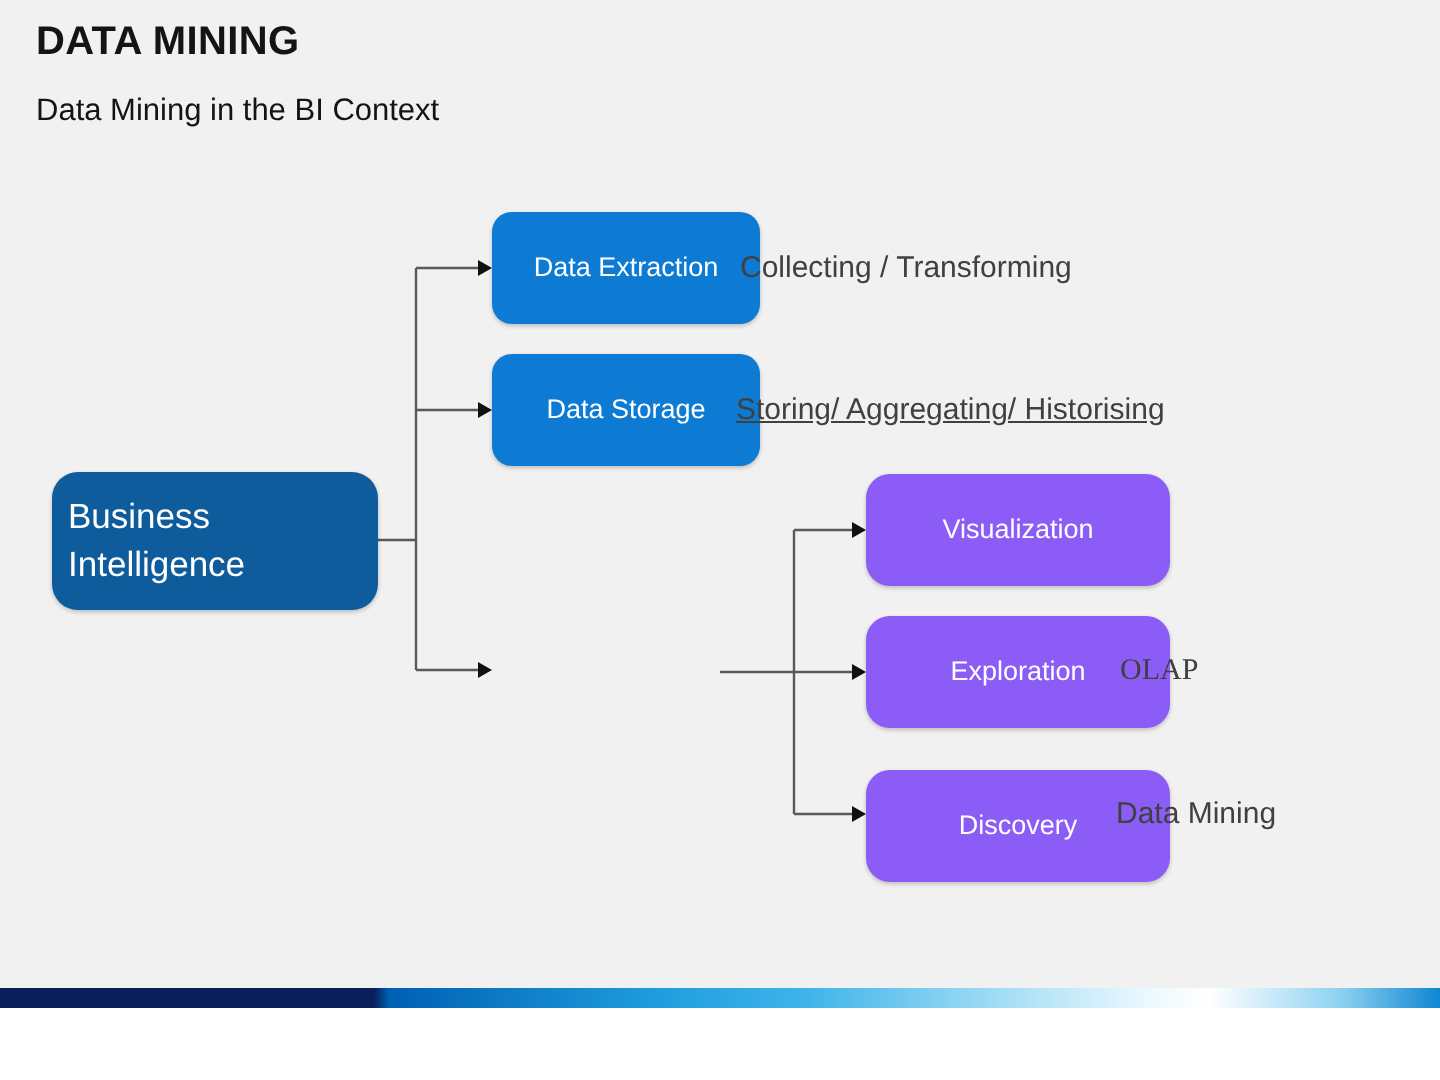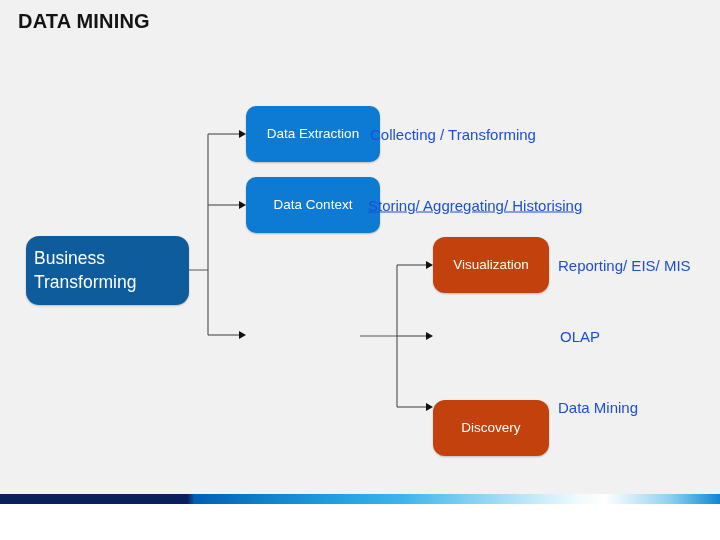--- a/index.html
+++ b/index.html
@@ -29,55 +29,56 @@
     background:#0f5c9c;border-radius:13px;
     font-size:17.5px;line-height:1.35;padding:0 8px;
   }
   .node-branch{
     width:114px;height:56px;left:246px;
     background:#0d7ad3;border-radius:10px;
     font-size:13.5px;line-height:1.3;padding:0 10px;
   }
   .node-leaf{
     width:116px;height:56px;left:433px;
-    background:#c2410c;border-radius:12px;
-    font-size:13.5px;line-height:1.3;padding:0 0;
+    background:#8b5cf6;border-radius:12px;
+    font-size:13.5px;line-height:1.3;padding:0 18px;
   }
   .b-extraction{top:106px;}
   .b-storage{top:177px;}
   .b-analysis{top:307px;}
   .l-visualization{top:237px;}
   .l-exploration{top:308px;}
-  .l-discovery{top:400px;}
+  .l-discovery{top:385px;}
   .annotation{
     position:absolute;
-    font-size:15px;color:#1d4ed8;white-space:nowrap;
+    font-size:15px;color:#404040;white-space:nowrap;
     transform:translateY(-50%);
   }
   .a1{left:370px;top:134px;}
   .a2{left:368px;top:205px;text-decoration:underline;}
   .a3{left:558px;top:265px;}
-  .a4{left:560px;top:336px;}
+  .a4{left:560px;top:336px;font-family:Liberation Serif, serif;}
   .a5{left:558px;top:407px;}
   .connectors{position:absolute;left:0;top:0;width:720px;height:540px;pointer-events:none;}
   .footer-bar{
     position:absolute;left:0;bottom:0;width:720px;height:10px;
     background:linear-gradient(to right,
       #0a1e5c 0%, #0a1e5c 26%,
       #0060b3 27%, #1f9ede 46%, #3fb4ea 56%,
       #b5e4f8 72%, #eef9fe 80%, #ffffff 84%,
       #8ed2f1 93%, #0f86d2 100%);
   }
 </style>
 </head>
 <body>
 
 <div class="slide">
 
   <div class="title">DATA MINING</div>
+  <div class="subtitle">Data Mining in the BI Context</div>
 
   <svg class="connectors" viewBox="0 0 720 540">
 
     <path d="M173,270 H208" stroke="#595959" stroke-width="1.2" fill="none"></path>
     <path d="M208,134 V335" stroke="#595959" stroke-width="1.2" fill="none"></path>
     <path d="M208,134 H239" stroke="#595959" stroke-width="1.2" fill="none"></path>
     <path d="M208,205 H239" stroke="#595959" stroke-width="1.2" fill="none"></path>
     <path d="M208,335 H239" stroke="#595959" stroke-width="1.2" fill="none"></path>
     <polygon points="239,130 246,134 239,138" fill="#111111"></polygon>
     <polygon points="239,201 246,205 239,209" fill="#111111"></polygon>
@@ -86,29 +87,29 @@
     <path d="M360,336 H397" stroke="#595959" stroke-width="1.2" fill="none"></path>
     <path d="M397,265 V407" stroke="#595959" stroke-width="1.2" fill="none"></path>
     <path d="M397,265 H426" stroke="#595959" stroke-width="1.2" fill="none"></path>
     <path d="M397,336 H426" stroke="#595959" stroke-width="1.2" fill="none"></path>
     <path d="M397,407 H426" stroke="#595959" stroke-width="1.2" fill="none"></path>
     <polygon points="426,261 433,265 426,269" fill="#111111"></polygon>
     <polygon points="426,332 433,336 426,340" fill="#111111"></polygon>
     <polygon points="426,403 433,407 426,411" fill="#111111"></polygon>
   </svg>
 
-  <div class="node node-root">Business Transforming</div>
+  <div class="node node-root">Business Intelligence</div>
 
   <div class="node node-branch b-extraction">Data Extraction</div>
-  <div class="node node-branch b-storage">Data Context</div>
+  <div class="node node-branch b-storage">Data Storage</div>
 
   <div class="node node-leaf l-visualization">Visualization</div>
+  <div class="node node-leaf l-exploration">Exploration</div>
   <div class="node node-leaf l-discovery">Discovery</div>
 
   <div class="annotation a1">Collecting / Transforming</div>
   <div class="annotation a2">Storing/ Aggregating/ Historising</div>
-  <div class="annotation a3">Reporting/ EIS/ MIS</div>
   <div class="annotation a4">OLAP</div>
   <div class="annotation a5">Data Mining</div>
 
   <div class="footer-bar"></div>
 
 </div>
 
 </body></html>

